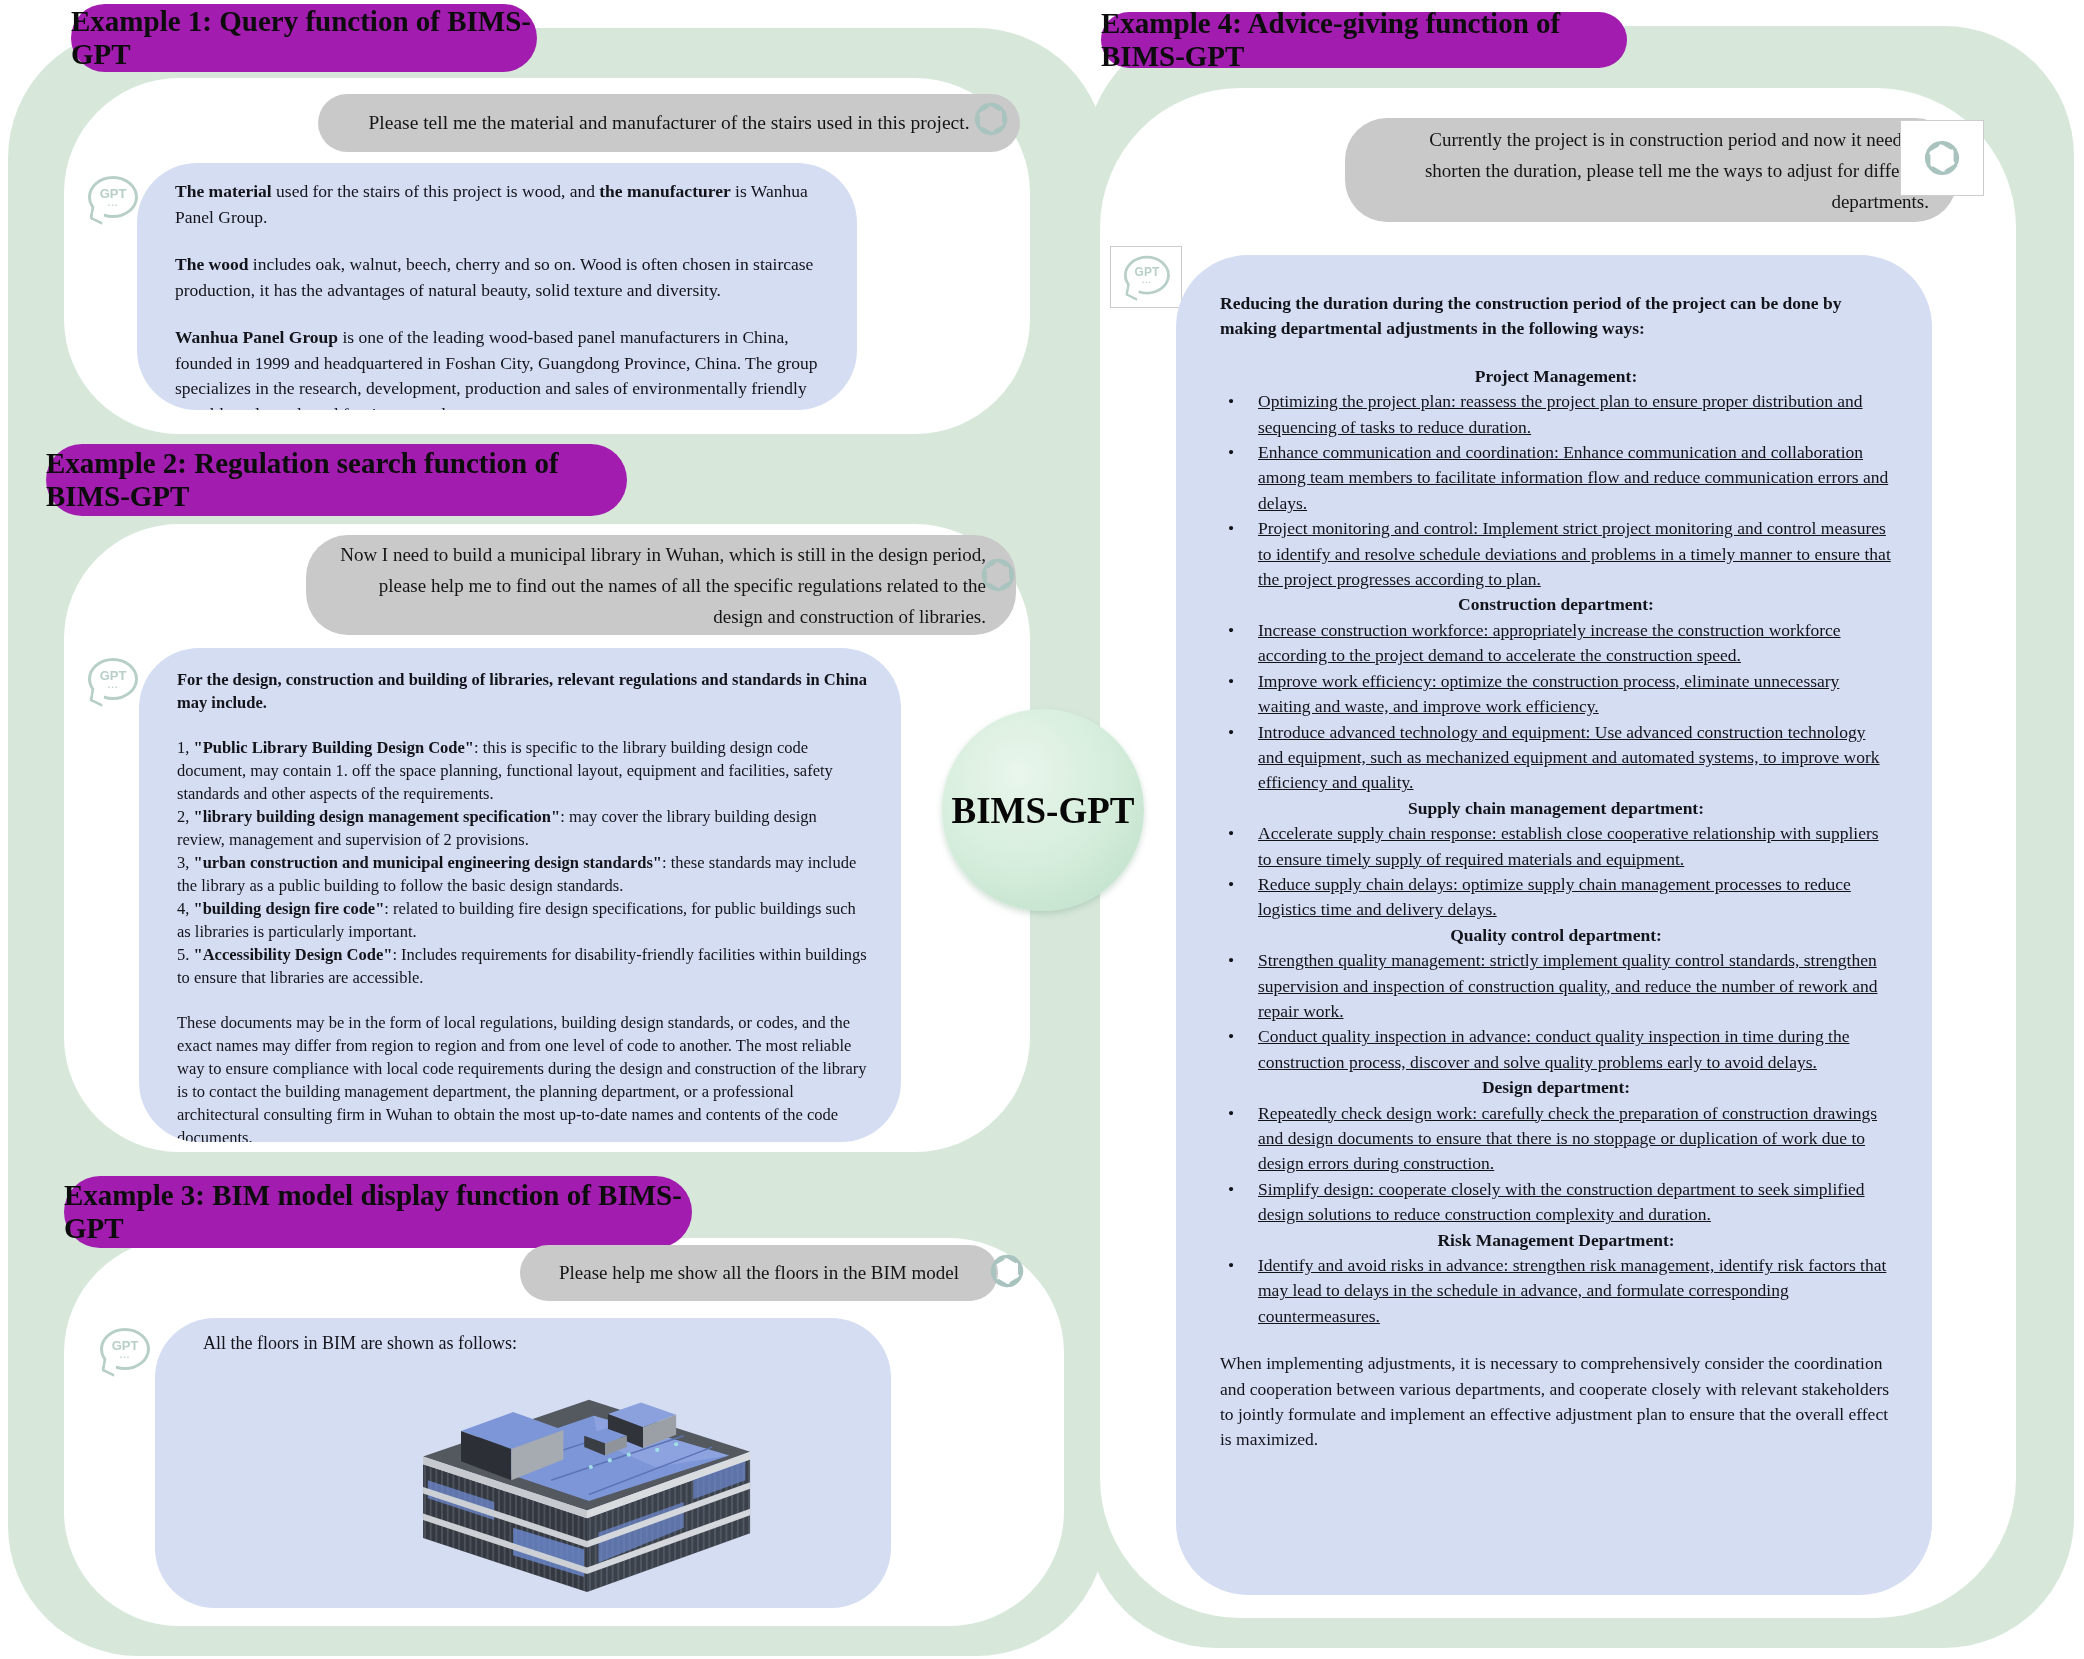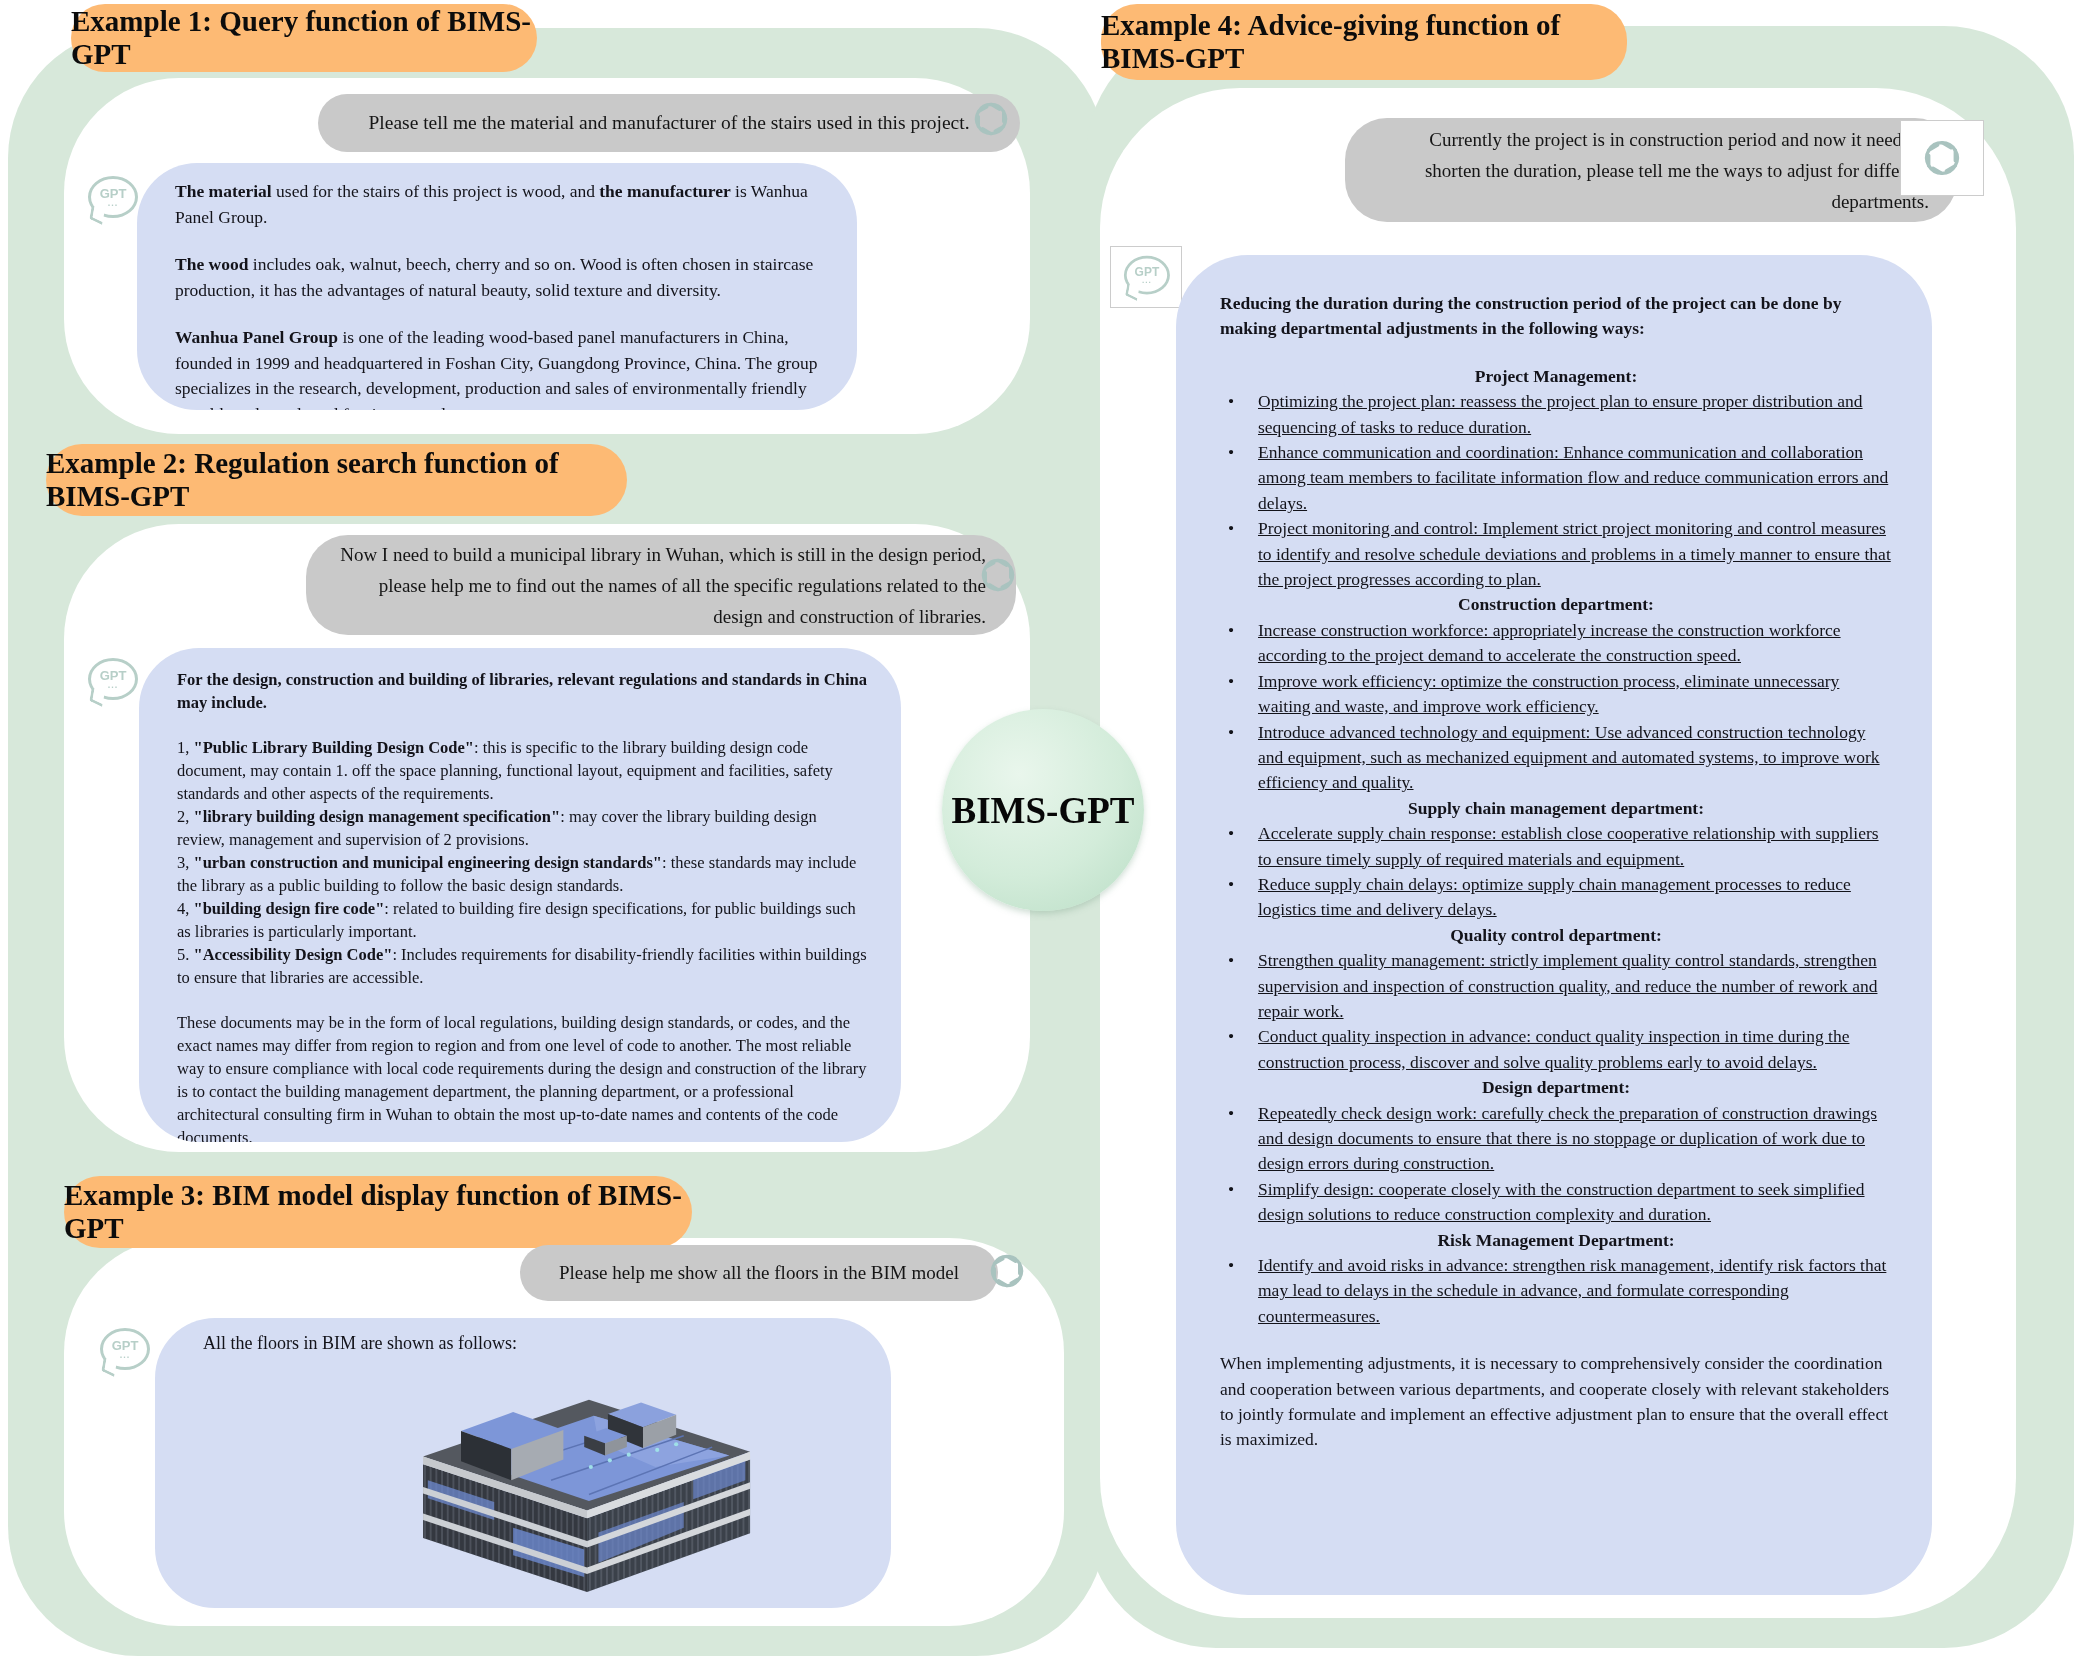--- a/index.html
+++ b/index.html
@@ -1,20 +1,20 @@
 <!DOCTYPE html>
 <html><head>
 <meta charset="utf-8">
 <style>
   html,body{margin:0;padding:0;background:#ffffff;}
   #stage{position:relative;width:2084px;height:1659px;background:#ffffff;overflow:hidden;
          font-family:"Liberation Serif","DejaVu Serif",serif;color:#111;}
   .container{position:absolute;background:#d7e8da;border-radius:130px;}
   .panel{position:absolute;background:#ffffff;border-radius:115px;}
-  .pill{position:absolute;background:#fdba74;border-radius:36px;display:flex;align-items:center;
+  .pill{position:absolute;background:#a21caf;border-radius:36px;display:flex;align-items:center;
         justify-content:center;font-weight:700;font-size:29px;color:#0c0c0c;}
   .user-bubble{position:absolute;background:#c9c9c9;border-radius:34px;display:flex;align-items:center;
         font-size:19.5px;line-height:30px;color:#151515;text-align:right;}
   .user-bubble.center{justify-content:center;text-align:left;}
   .gpt-bubble{position:absolute;background:#d5ddf3;border-radius:60px;overflow:hidden;color:#13131a;}
   .gpt-content{position:absolute;left:38px;right:34px;top:16px;}
   .blk.p{margin:0;}
   .blk.h{margin:0;text-align:center;}
   .blk.gap{height:22px;}
   .blk.li{display:flex;}
@@ -54,21 +54,21 @@
 
   <div class="pill" style="left:71px;top:4px;width:466px;height:68px;">
     <span>Example 1: Query function of BIMS-GPT</span>
   </div>
   <div class="pill" style="left:46px;top:444px;width:581px;height:72px;">
     <span>Example 2: Regulation search function of BIMS-GPT</span>
   </div>
   <div class="pill" style="left:64px;top:1176px;width:628px;height:72px;">
     <span>Example 3: BIM model display function of BIMS-GPT</span>
   </div>
-  <div class="pill" style="left:1101px;top:4px;width:526px;height:76px;">
+  <div class="pill" style="left:1101px;top:12px;width:526px;height:56px;">
     <span>Example 4: Advice-giving function of BIMS-GPT</span>
   </div>
 
   <div class="user-bubble center" style="left:318px;top:94px;width:654px;height:58px;padding:0 24px;">
     <span>Please tell me the material and manufacturer of the stairs used in this project.</span>
   </div>
   <svg class="openai-icon" style="position:absolute;left:972px;top:100px;" width="38" height="38" viewBox="-30 -30 60 60">
     <g fill="none" stroke="#a9c3bf" stroke-width="5" stroke-linecap="round" stroke-linejoin="round">
       <g>
           <path d="M0,-23 A23,23 0 0,1 19.9,-11.5 L19.9,4"></path>

